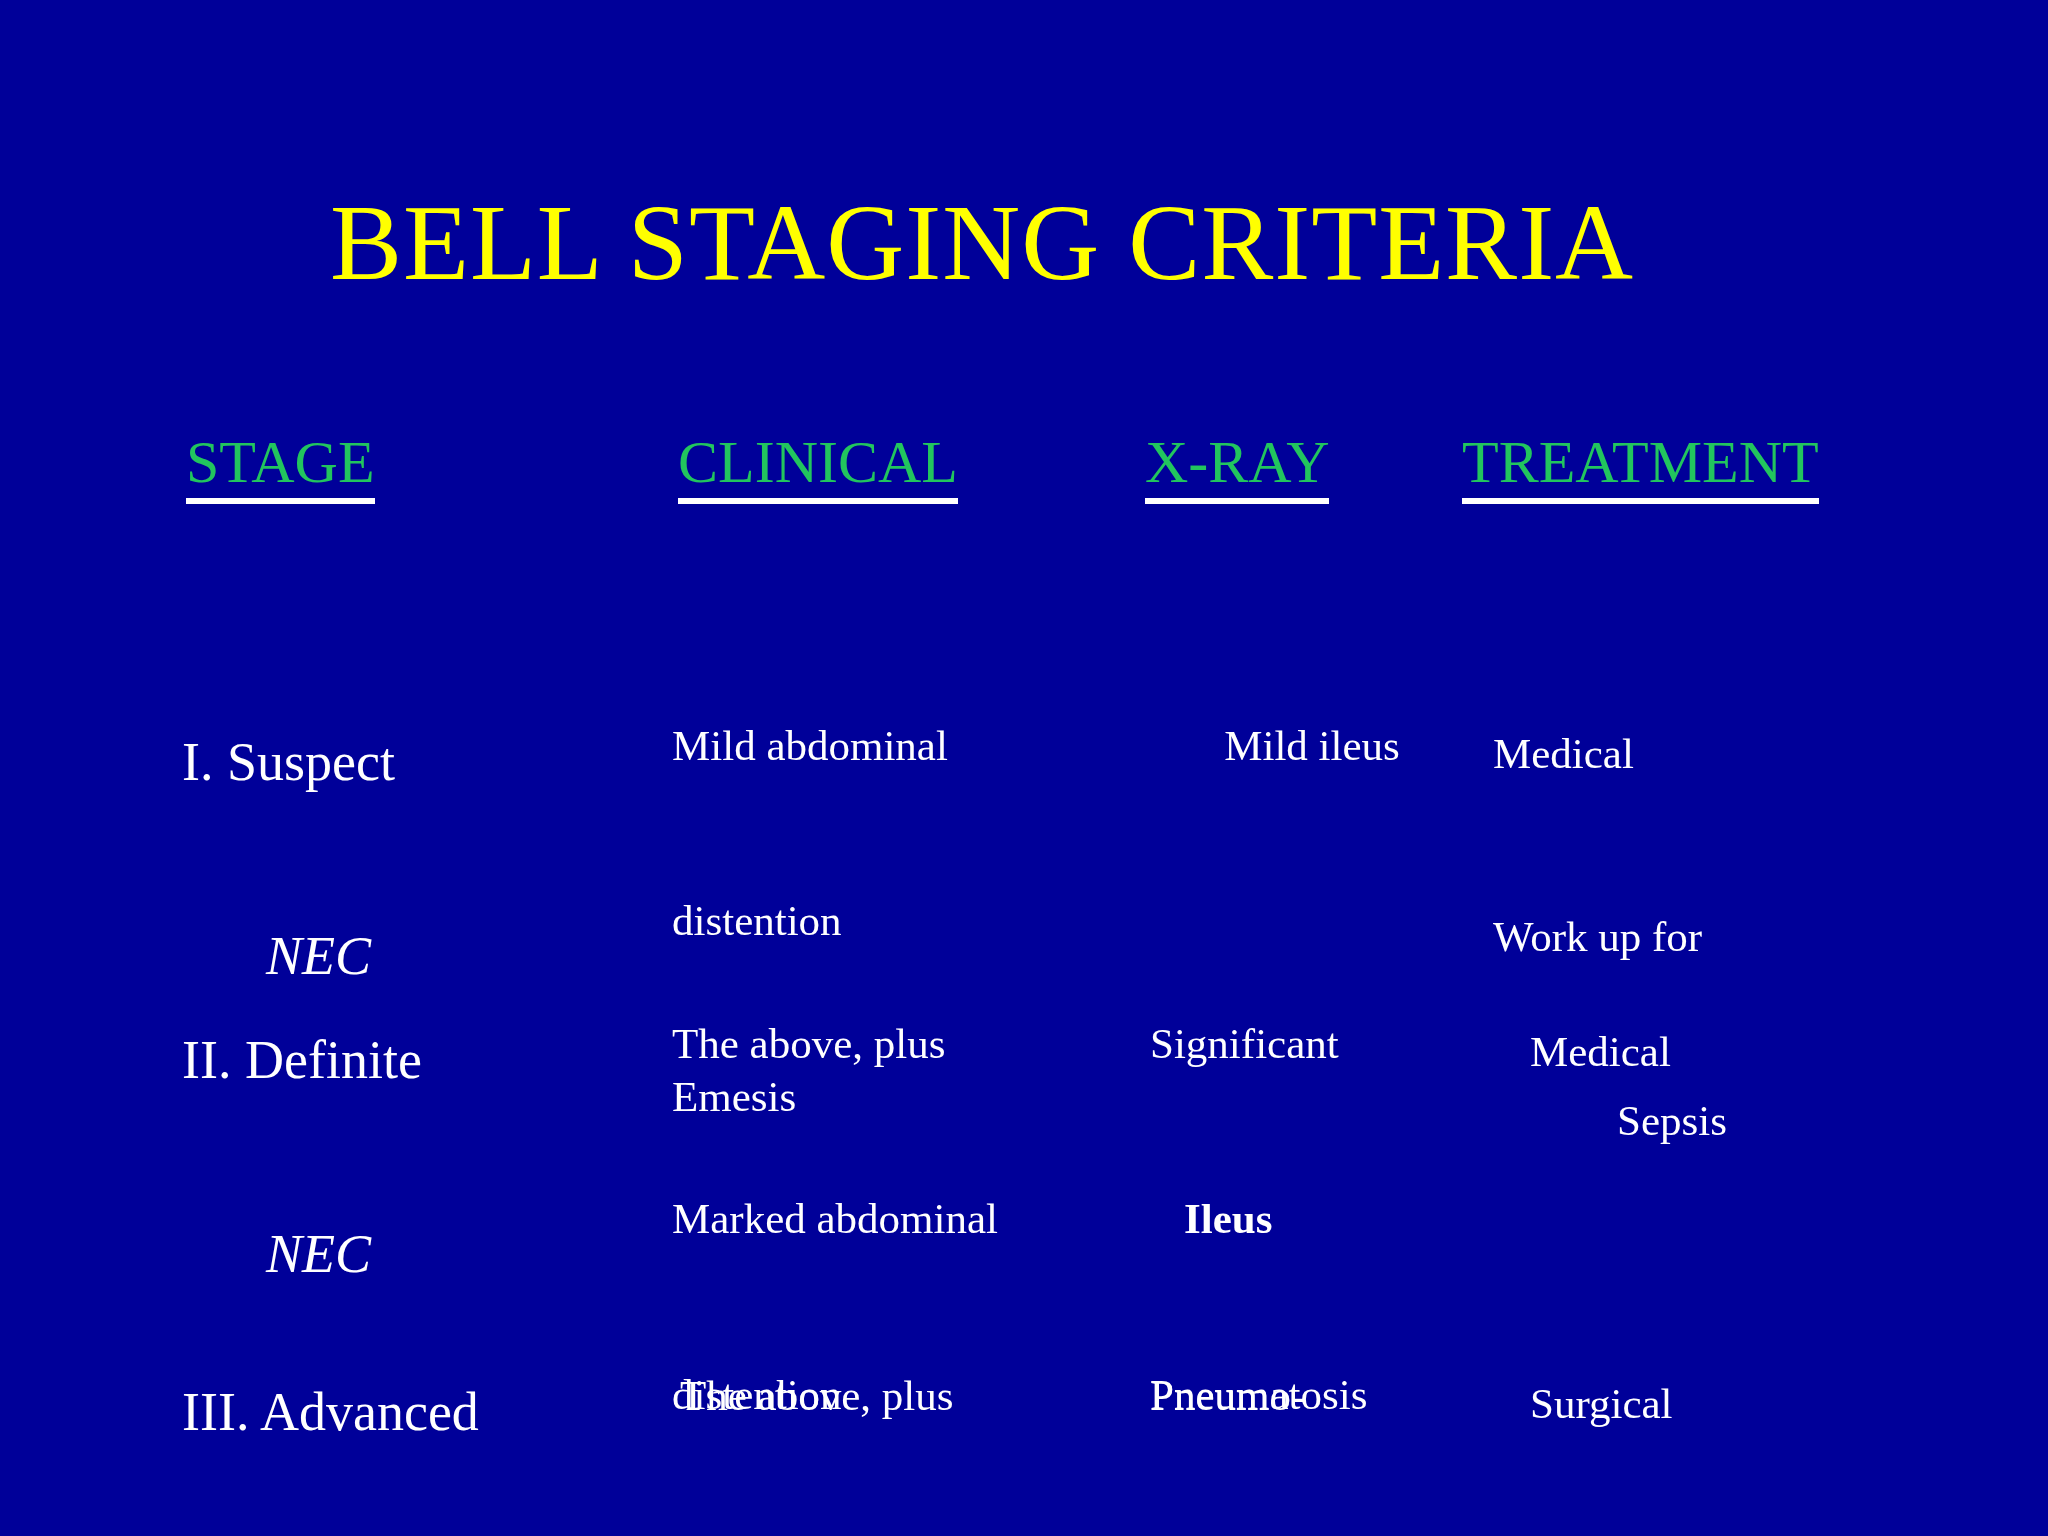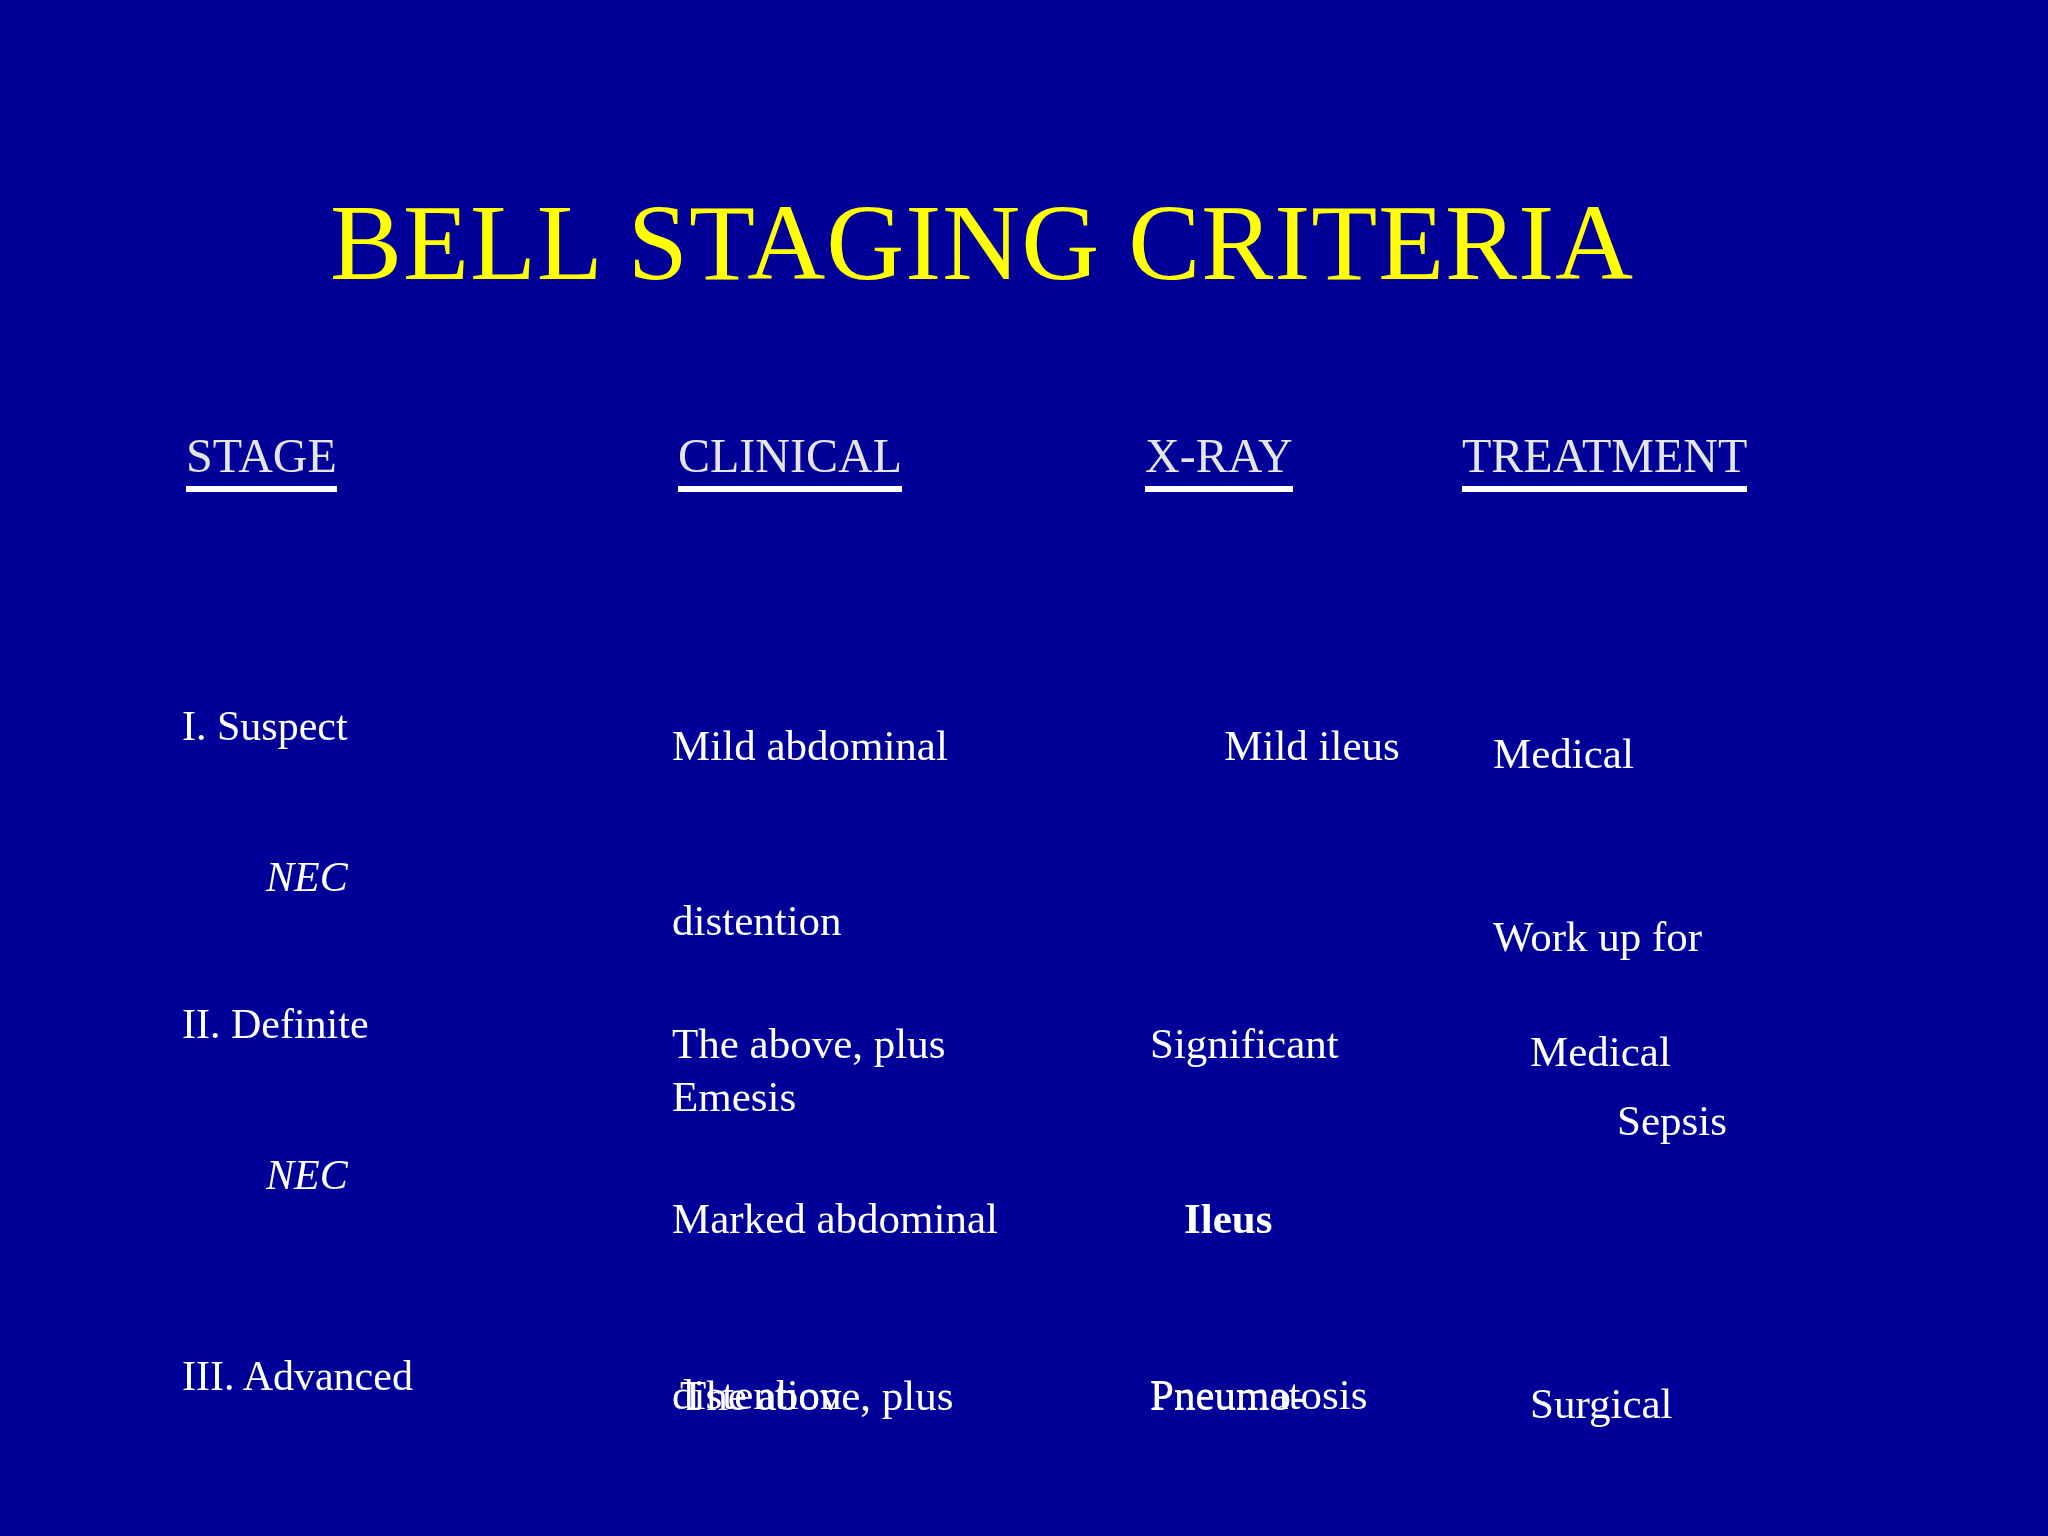--- a/index.html
+++ b/index.html
@@ -40,23 +40,23 @@
   
   .header-row {
     position: absolute;
     top: 432px;
     left: 0;
     width: 2048px;
     height: 80px;
   }
   .hdr {
     position: absolute;
-    font-size: 48px;
+    font-size: 60px;
     line-height: 1;
-    color: #e5e5e5;
+    color: #22c55e;
     white-space: nowrap;
   }
   .hdr span.ul {
     border-bottom: 6px solid #ffffff;
     padding-bottom: 6px;
     display: inline-block;
   }
   .hdr-stage     { left: 186px; }
   .hdr-clinical  { left: 678px; }
   .hdr-xray      { left: 1145px; }
@@ -75,21 +75,21 @@
   .cell {
     position: absolute;
     top: 0;
     white-space: pre;
   }
 
   
   .col-stage {
     left: 182px;
     width: 470px;
-    font-size: 42px;
+    font-size: 54px;
     line-height: 1.20;
   }
   .col-stage .stage-name { display: block; }
   .col-stage .stage-nec {
     display: block;
     font-style: italic;
     padding-left: 84px;
   }
 
   

